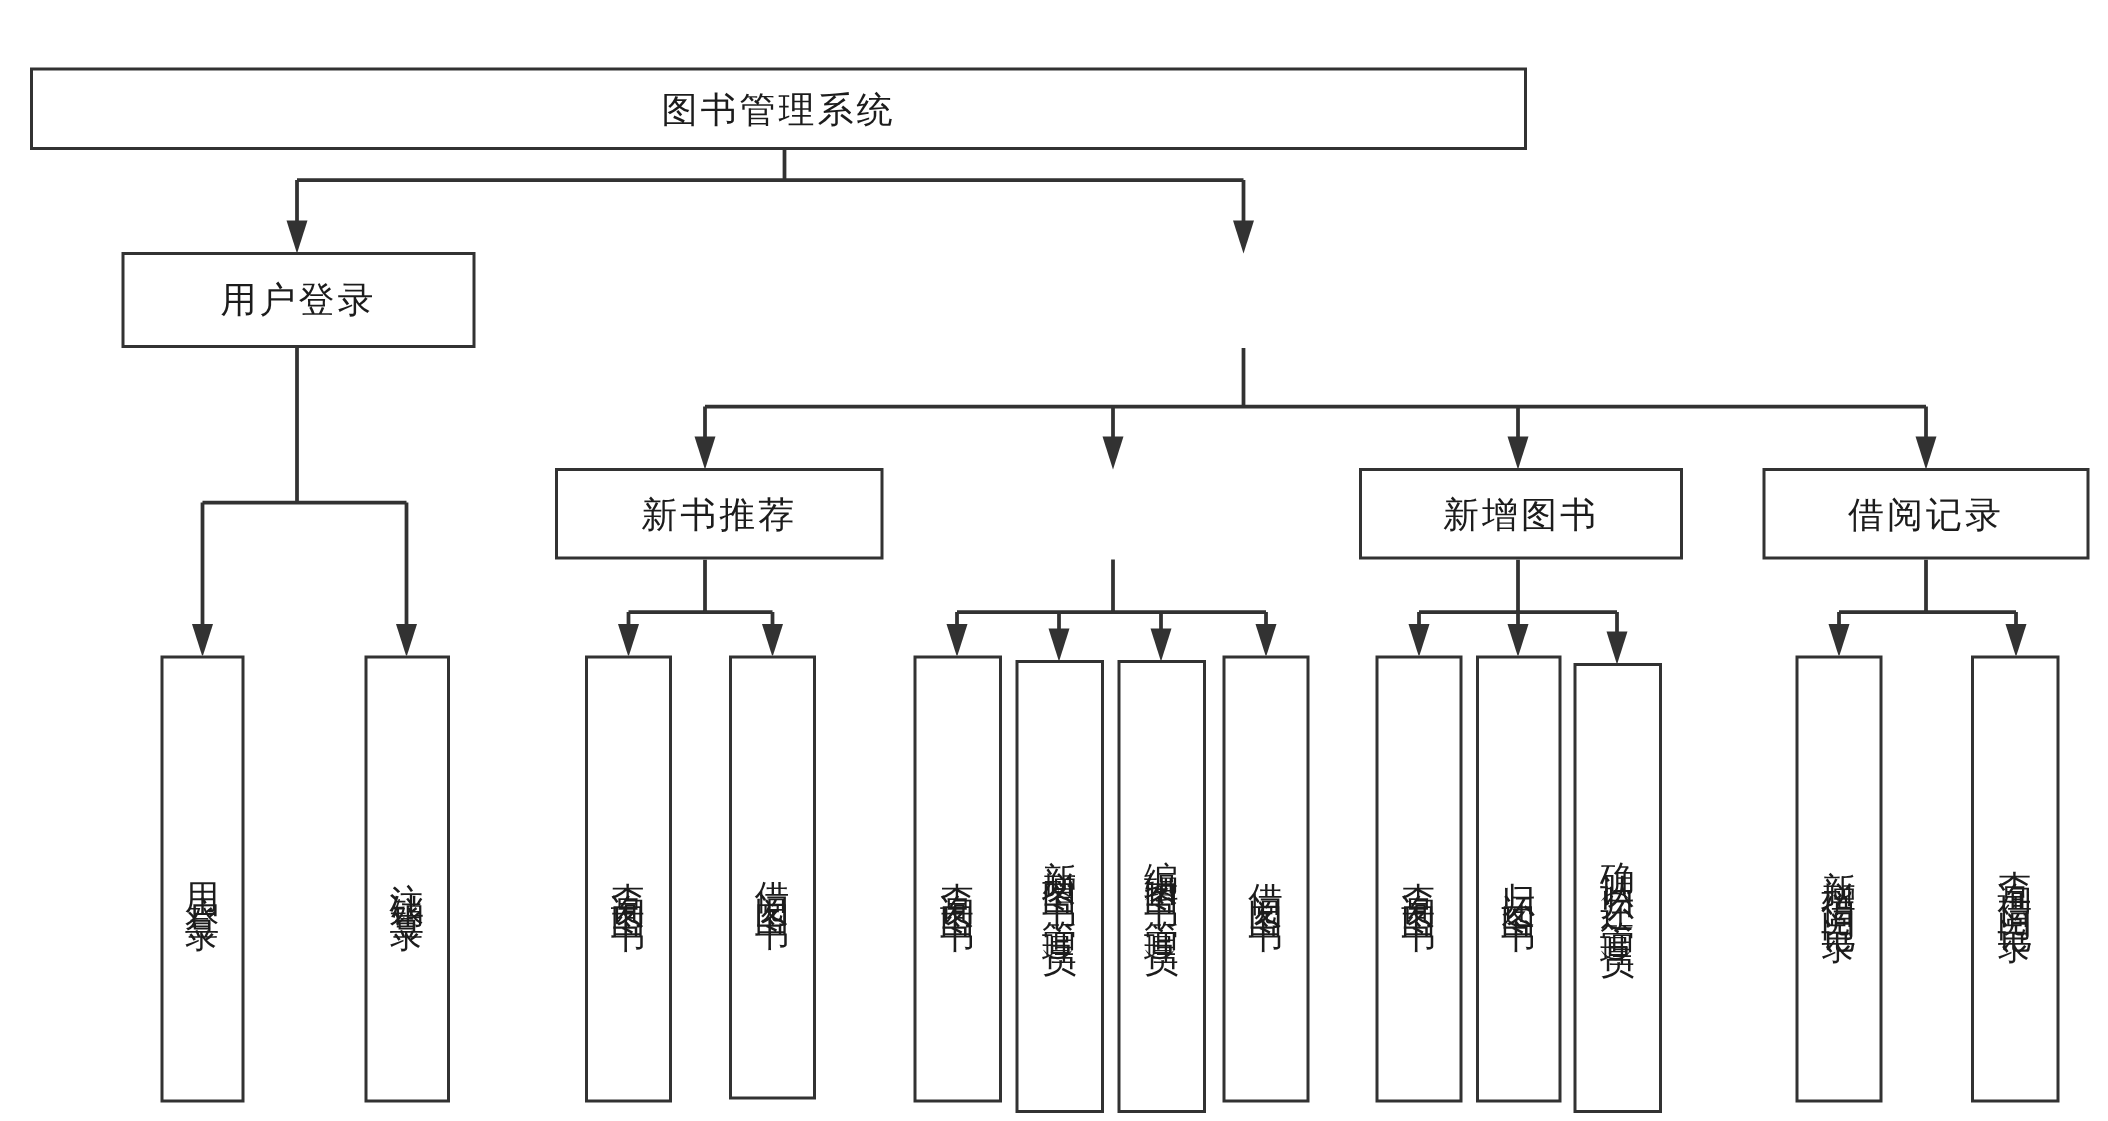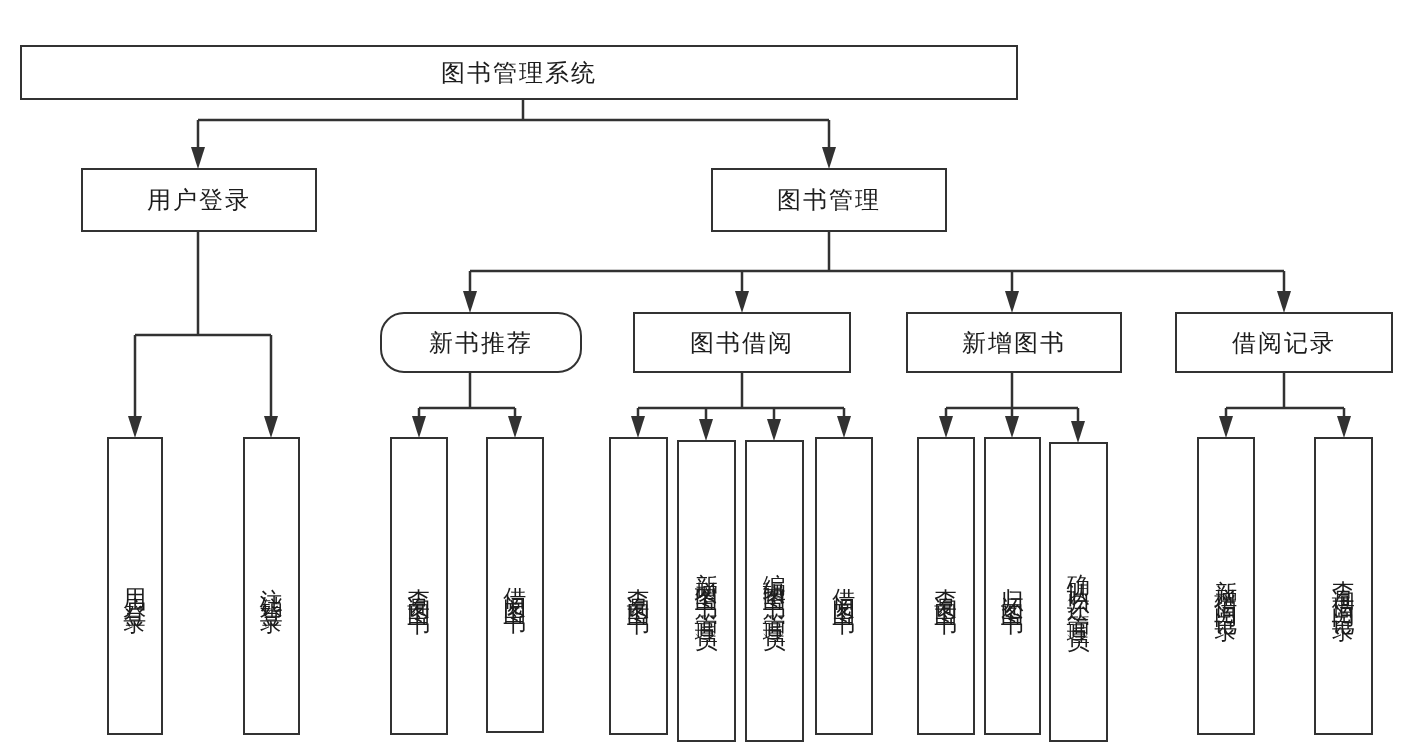--- a/index.html
+++ b/index.html
@@ -98,24 +98,22 @@
       <polygon points="1005,416 1019,416 1012,438"></polygon>
       <polygon points="1071,421 1085,421 1078,443"></polygon>
       <polygon points="1219,416 1233,416 1226,438"></polygon>
       <polygon points="1337,416 1351,416 1344,438"></polygon>
     </g>
   </svg>
 
   <div class="hbox" style="left:20px; top:13px; width:998px; height:55px;margin-top:32px;">图书管理系统</div>
 
   <div class="hbox" style="left:81px; top:168px; width:236px; height:64px;">用户登录</div>
-  <div class="hbox" style="left:711px; top:168px; width:236px; height:64px;">图书管理</div>
 
-  <div class="hbox" style="left:380px; top:312px; width:202px; height:61px;border-radius:24px;">新书推荐</div>
-  <div class="hbox" style="left:633px; top:312px; width:218px; height:61px;">图书借阅</div>
+  <div class="hbox" style="left:370px; top:312px; width:219px; height:61px;">新书推荐</div>
   <div class="hbox" style="left:906px; top:312px; width:216px; height:61px;">新增图书</div>
   <div class="hbox" style="left:1175px; top:312px; width:218px; height:61px;">借阅记录</div>
 
   <div class="vbox" style="left:107px; top:437px; width:56px; height:298px;">
     <span>用户登录</span>
   </div>
   <div class="vbox" style="left:243px; top:437px; width:57px; height:298px;">
     <span>注销登录</span>
   </div>
 

